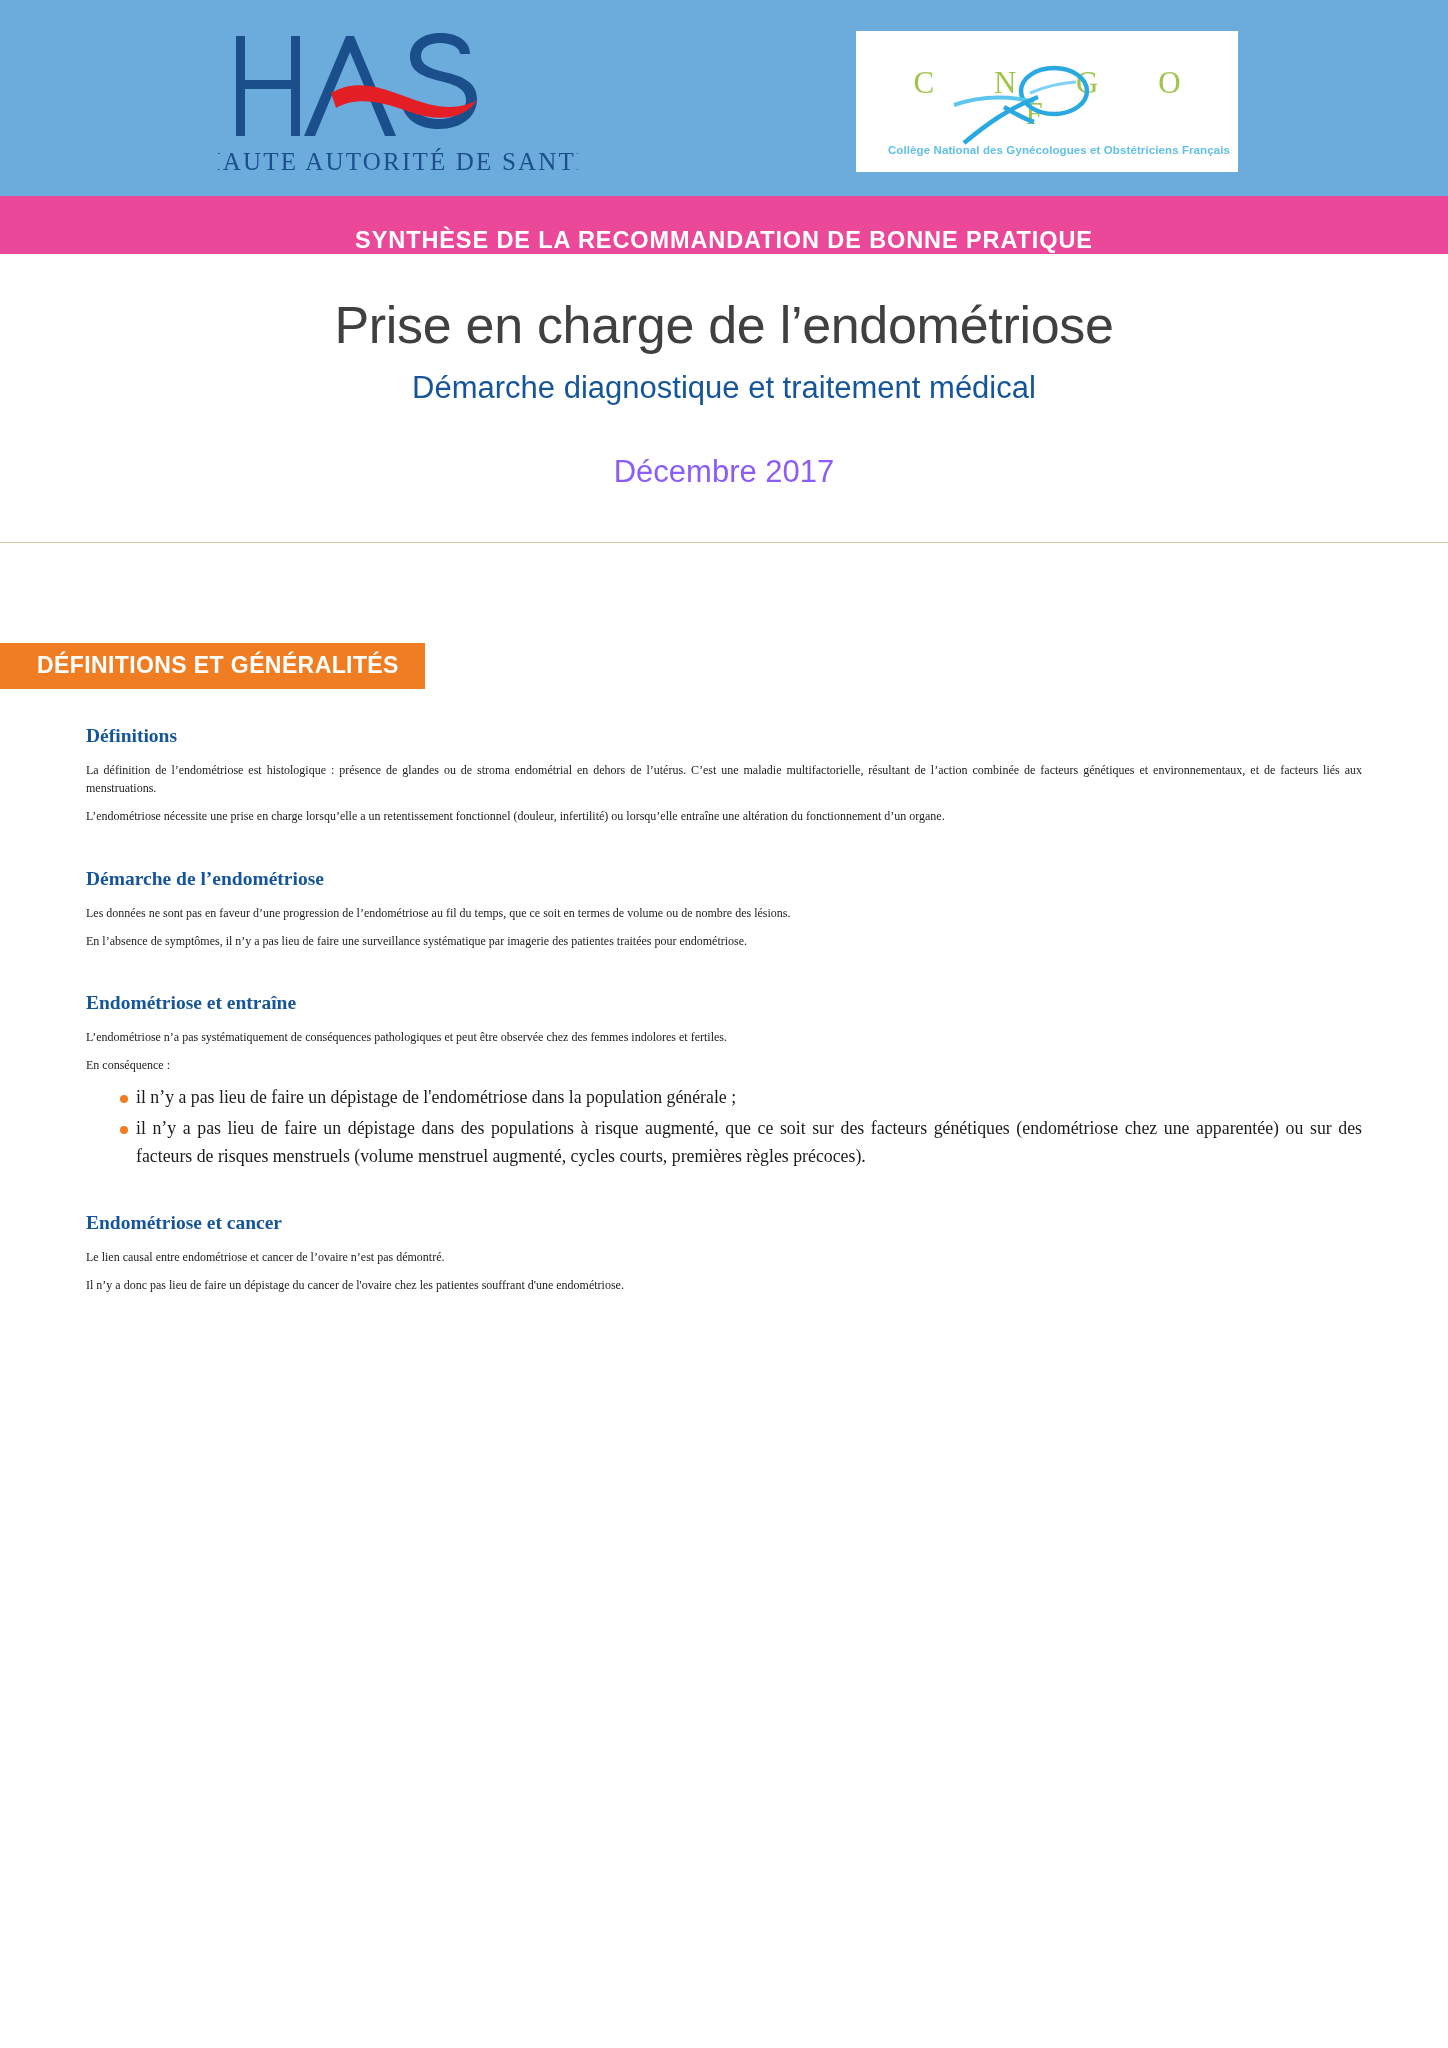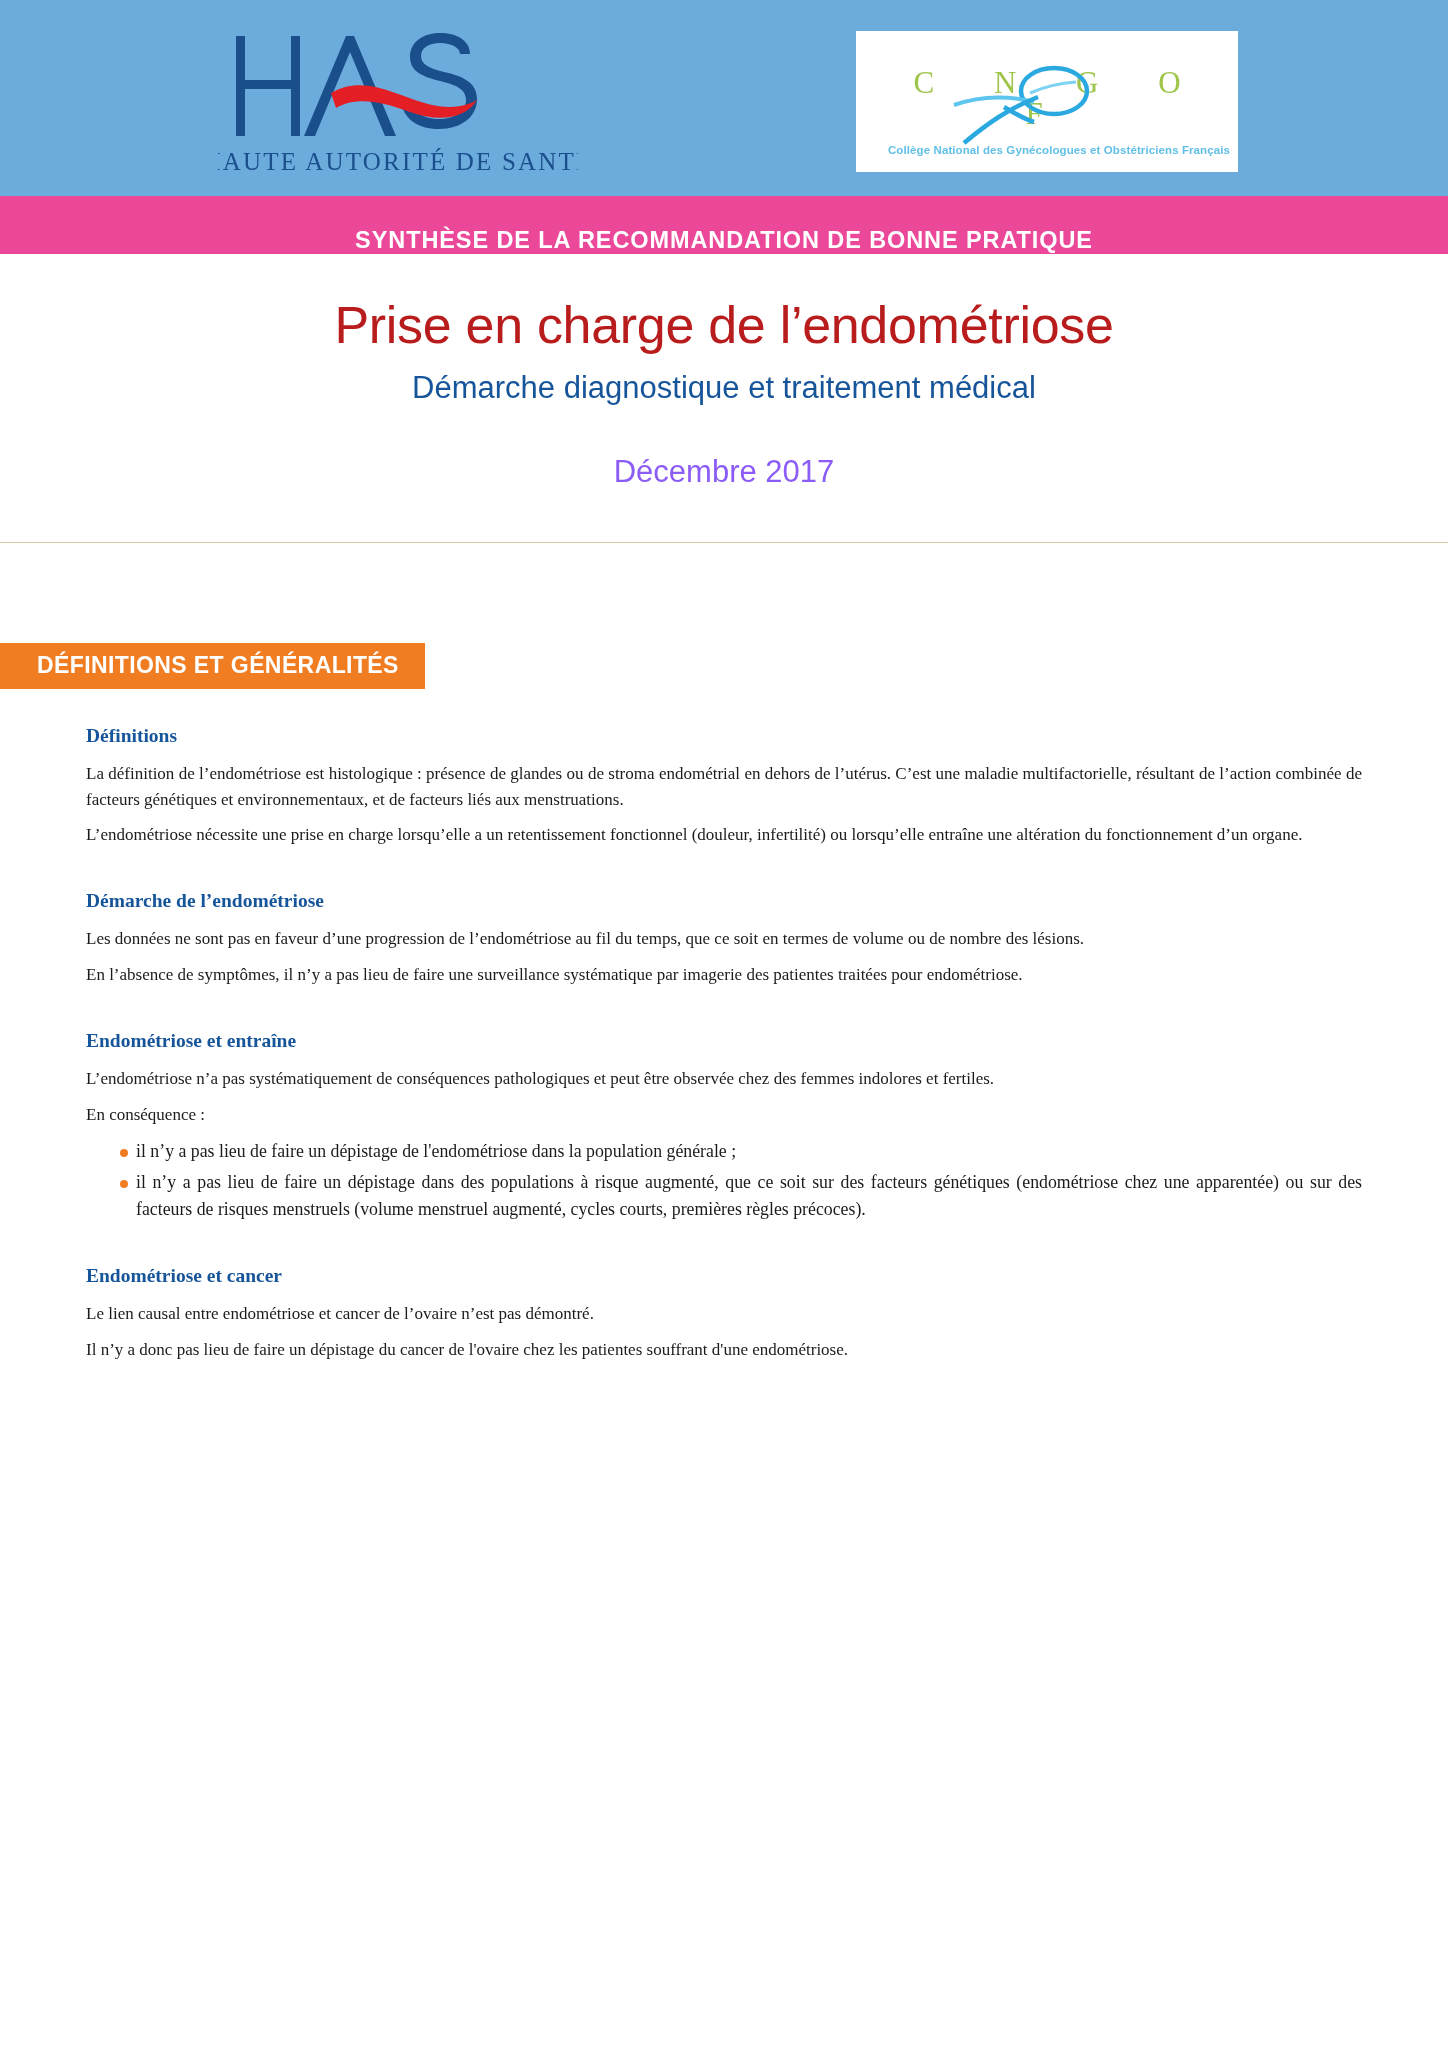--- a/index.html
+++ b/index.html
@@ -95,21 +95,21 @@
     letter-spacing: 0.9px;
   }
 
   
   .title-block {
     padding-top: 42px;
     text-align: center;
   }
   .doc-title {
     font-size: 52px;
-    color: #b91c1c;
+    color: #404040;
     font-weight: normal;
     line-height: 1.15;
     letter-spacing: -0.3px;
   }
   .doc-subtitle {
     margin-top: 14px;
     font-size: 31px;
     color: #16559a;
     font-weight: normal;
   }
@@ -149,21 +149,21 @@
   h3.sub-head {
     color: #16559a;
     font-size: 19.5px;
     font-weight: bold;
     margin: 42px 0 14px 0;
   }
   h3.sub-head.first { margin-top: 36px; }
 
   p.body {
     margin: 0 0 10px 0;
-    font-size: 17px;
+    font-size: 12px;
     line-height: 1.52;
     text-align: justify;
     color: #1b1b1b;
   }
   p.body.last { margin-bottom: 0; }
 
   ul.bullets {
     list-style: none;
     margin: 4px 0 0 0;
     padding: 0 0 0 34px;

